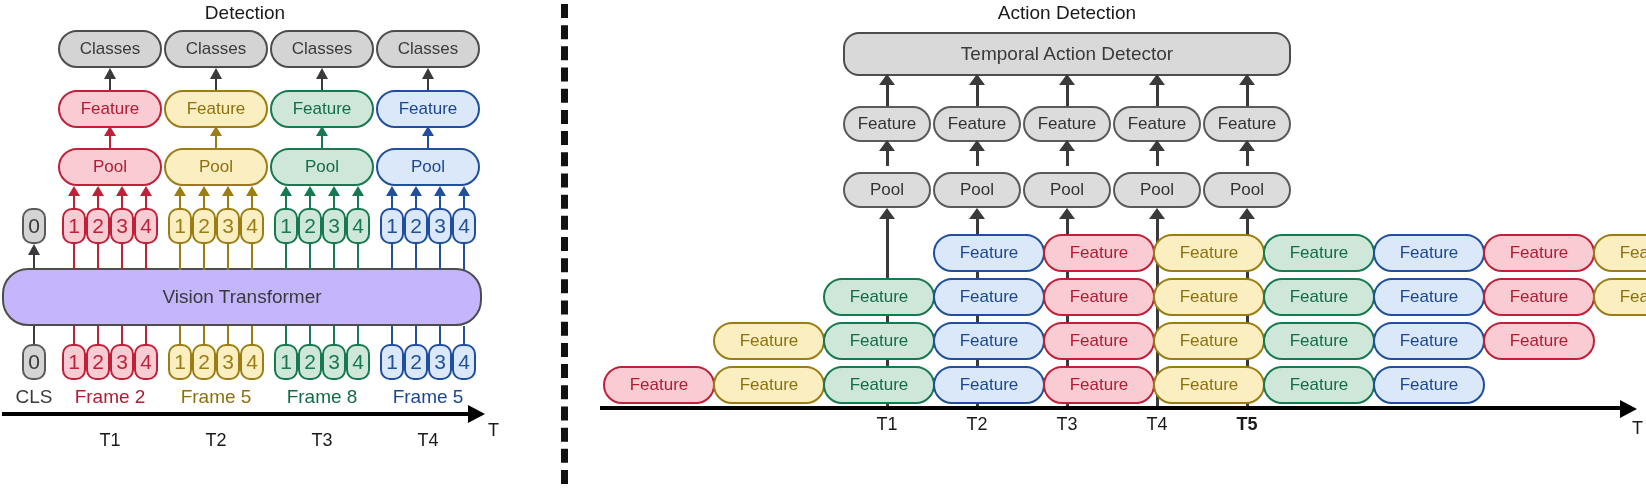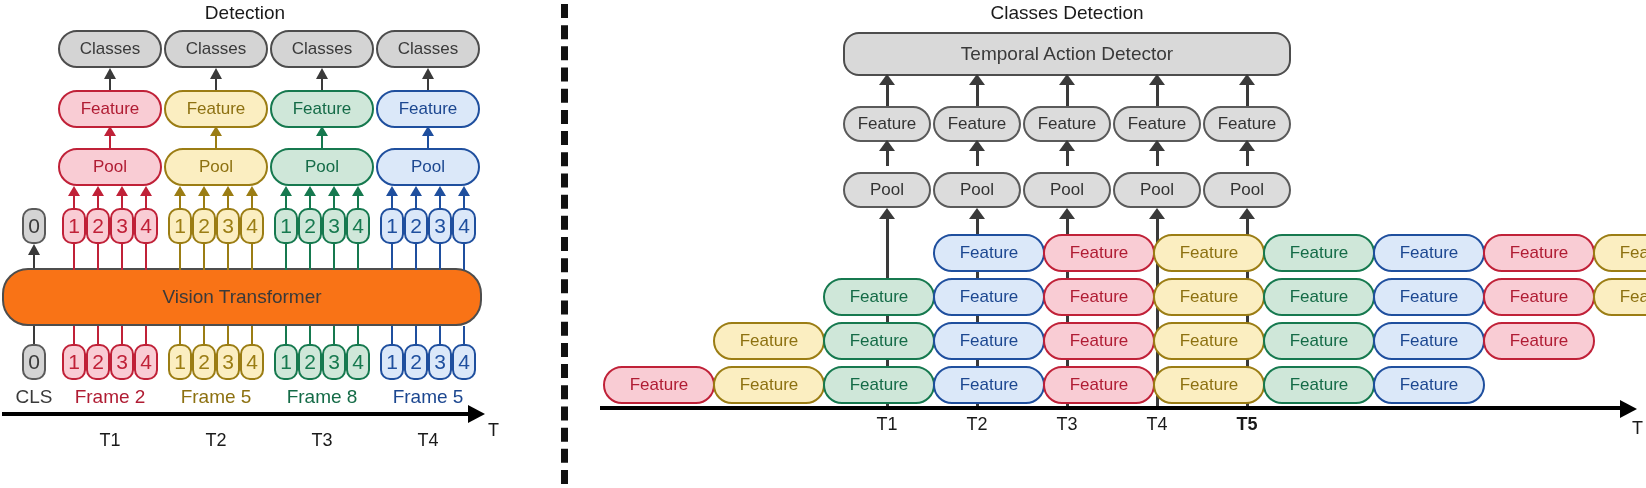--- a/index.html
+++ b/index.html
@@ -52,21 +52,21 @@
     justify-content:center;font-size:21px;
   }
   .cls-token{
     position:absolute;box-sizing:border-box;width:24px;height:36px;
     border:2px solid #5a5a5a;border-radius:10px;background:#d4d4d4;
     color:#3a3a3a;display:flex;align-items:center;justify-content:center;font-size:21px;
   }
 
   
   .vit{
-    position:absolute;box-sizing:border-box;background:#f97316;
+    position:absolute;box-sizing:border-box;background:#c4b5fd;
     border:2px solid #4d4d4d;border-radius:26px;display:flex;
     align-items:center;justify-content:center;font-size:19px;color:#3a3a3a;
   }
   
   .tad{
     position:absolute;box-sizing:border-box;background:#d9d9d9;
     border:2px solid #4d4d4d;border-radius:16px;display:flex;
     align-items:center;justify-content:center;font-size:19px;color:#3a3a3a;
   }
 
@@ -223,21 +223,21 @@
     <div class="cls-token" style="left: 22px; top: 208px;">0</div>
     <div class="cls-token" style="left: 22px; top: 344px;">0</div>
     <div class="vline ln-gray" style="left: 33px; top: 326px; height: 18px; width: 2px;"></div>
     <div class="vline ln-gray" style="left: 33px; top: 248px; height: 20px; width: 2px;"></div>
     <div class="arrow ar-gray" style="left: 28px; top: 244px;"></div>
     <div class="frame-label fl-gray" style="left: 34px; top: 386px;">CLS</div>
     <div class="axis-line" style="left: 2px; top: 412px; width: 468px;"></div>
     <div class="axis-head" style="left: 468px; top: 405px;"></div>
     <div class="axis-T" style="left: 488px; top: 420px;">T</div>
     <div class="divider" style="left: 561px; top: 4px; height: 480px;"></div>
-    <div class="panel-title" style="left: 1067px; top: 2px;">Classes Detection</div>
+    <div class="panel-title" style="left: 1067px; top: 2px;">Action Detection</div>
     <div class="tad" style="left: 843px; top: 32px; width: 448px; height: 44px;">Temporal Action Detector</div>
     <div class="vline ln-gray" style="left: 885.5px; top: 80px; height: 26px; width: 3px;"></div>
     <div class="arrow big ar-gray" style="left: 879px; top: 74px;"></div>
     <div class="node pill c-gray-l" style="left: 843px; top: 106px; width: 88px; height: 36px; font-size: 17px;">Feature</div>
     <div class="vline ln-gray" style="left: 885.5px; top: 146px; height: 20px; width: 3px;"></div>
     <div class="arrow big ar-gray" style="left: 879px; top: 140px;"></div>
     <div class="node pill c-gray-l" style="left: 843px; top: 172px; width: 88px; height: 36px; font-size: 17px;">Pool</div>
     <div class="vline ln-gray" style="left: 885.5px; top: 214px; height: 22px; width: 3px;"></div>
     <div class="arrow big ar-gray" style="left: 879px; top: 208px;"></div>
     <div class="vline ln-gray" style="left: 885.5px; top: 236px; height: 172px; width: 3px;"></div>

